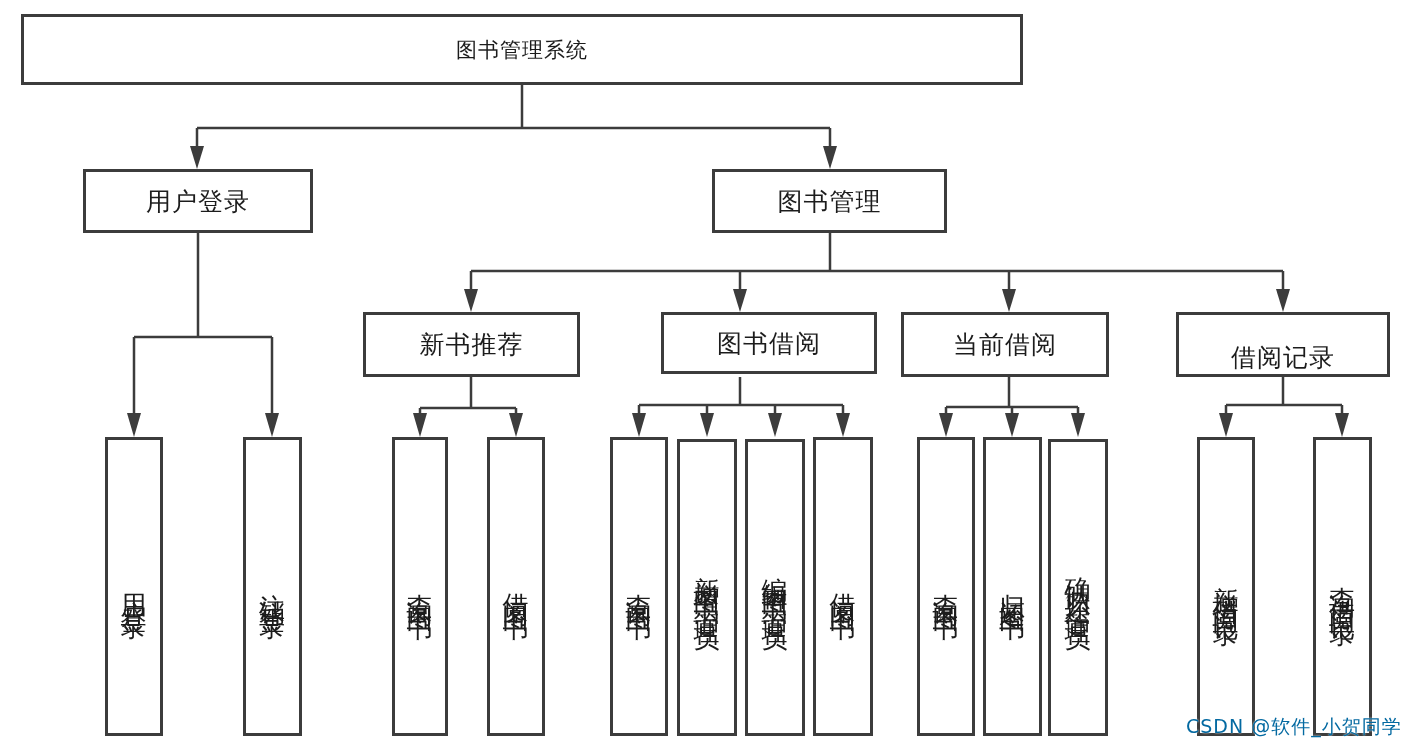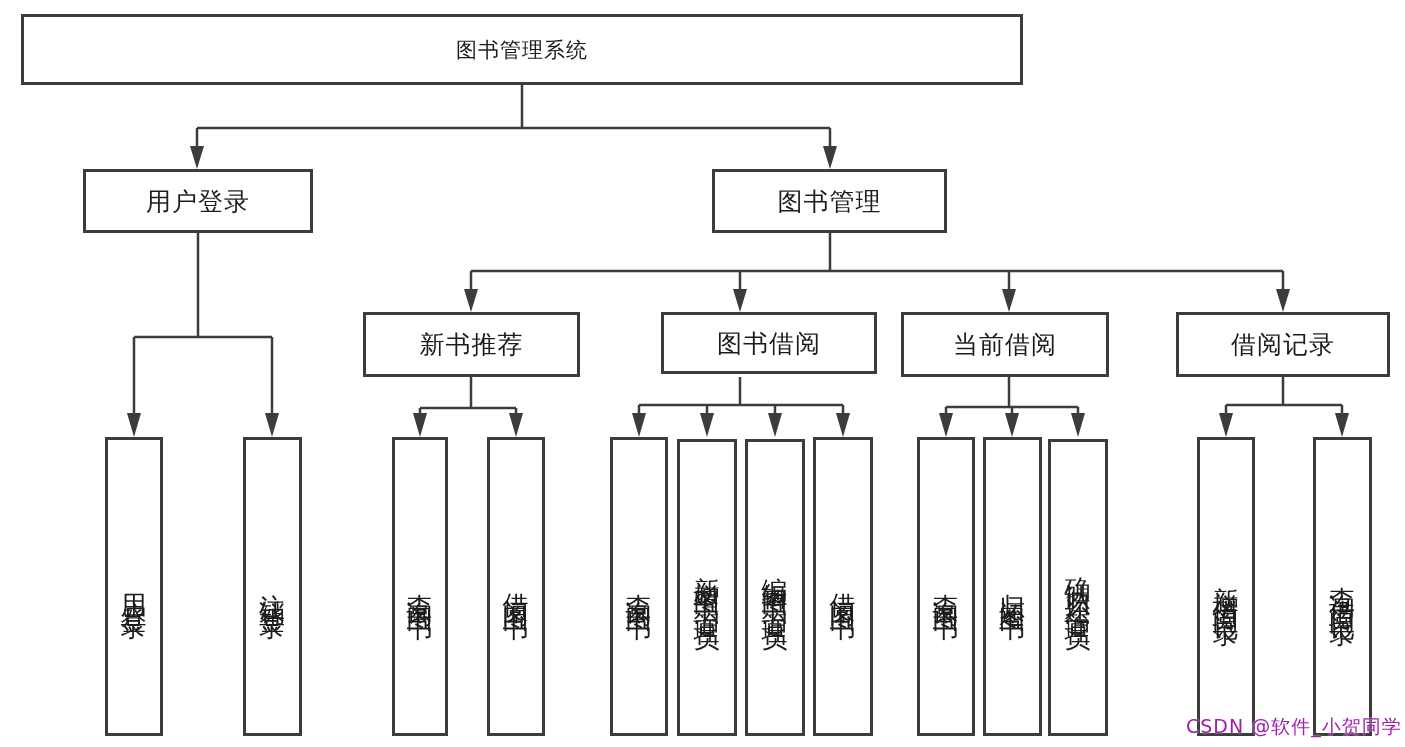--- a/index.html
+++ b/index.html
@@ -40,21 +40,21 @@
     text-orientation: mixed;
     letter-spacing: 7px;
     line-height: 1;
     white-space: nowrap;
   }
   .watermark {
     position: absolute;
     left: 1186px;
     top: 714px;
     font-size: 19px;
-    color: #a21caf;
+    color: #0369a1;
     letter-spacing: 1px;
     white-space: nowrap;
     text-shadow: 0 0 2px #ffffff;
   }
 </style>
 </head>
 <body>
 
 <div id="stage">
 
@@ -128,21 +128,21 @@
 
   <div class="node node-h" style="left:363px; top:312px; width:217px; height:65px;text-align:center;">
     <span>新书推荐</span>
   </div>
   <div class="node node-h" style="left:633px; top:312px; width:216px; height:62px;margin-left:28px;">
     <span>图书借阅</span>
   </div>
   <div class="node node-h" style="left:901px; top:312px; width:208px; height:65px;">
     <span>当前借阅</span>
   </div>
-  <div class="node node-h" style="left:1176px; top:312px; width:214px; height:65px;">
+  <div class="node node-h" style="left:1176px; top:312px; width:214px; height:65px;align-items:flex-end;">
     <span>借阅记录</span>
   </div>
 
   <div class="node node-v" style="left:105px; top:437px; width:58px; height:299px;">
     <span class="vtext">用户登录</span>
   </div>
   <div class="node node-v" style="left:243px; top:437px; width:59px; height:299px;">
     <span class="vtext">注销登录</span>
   </div>
 

